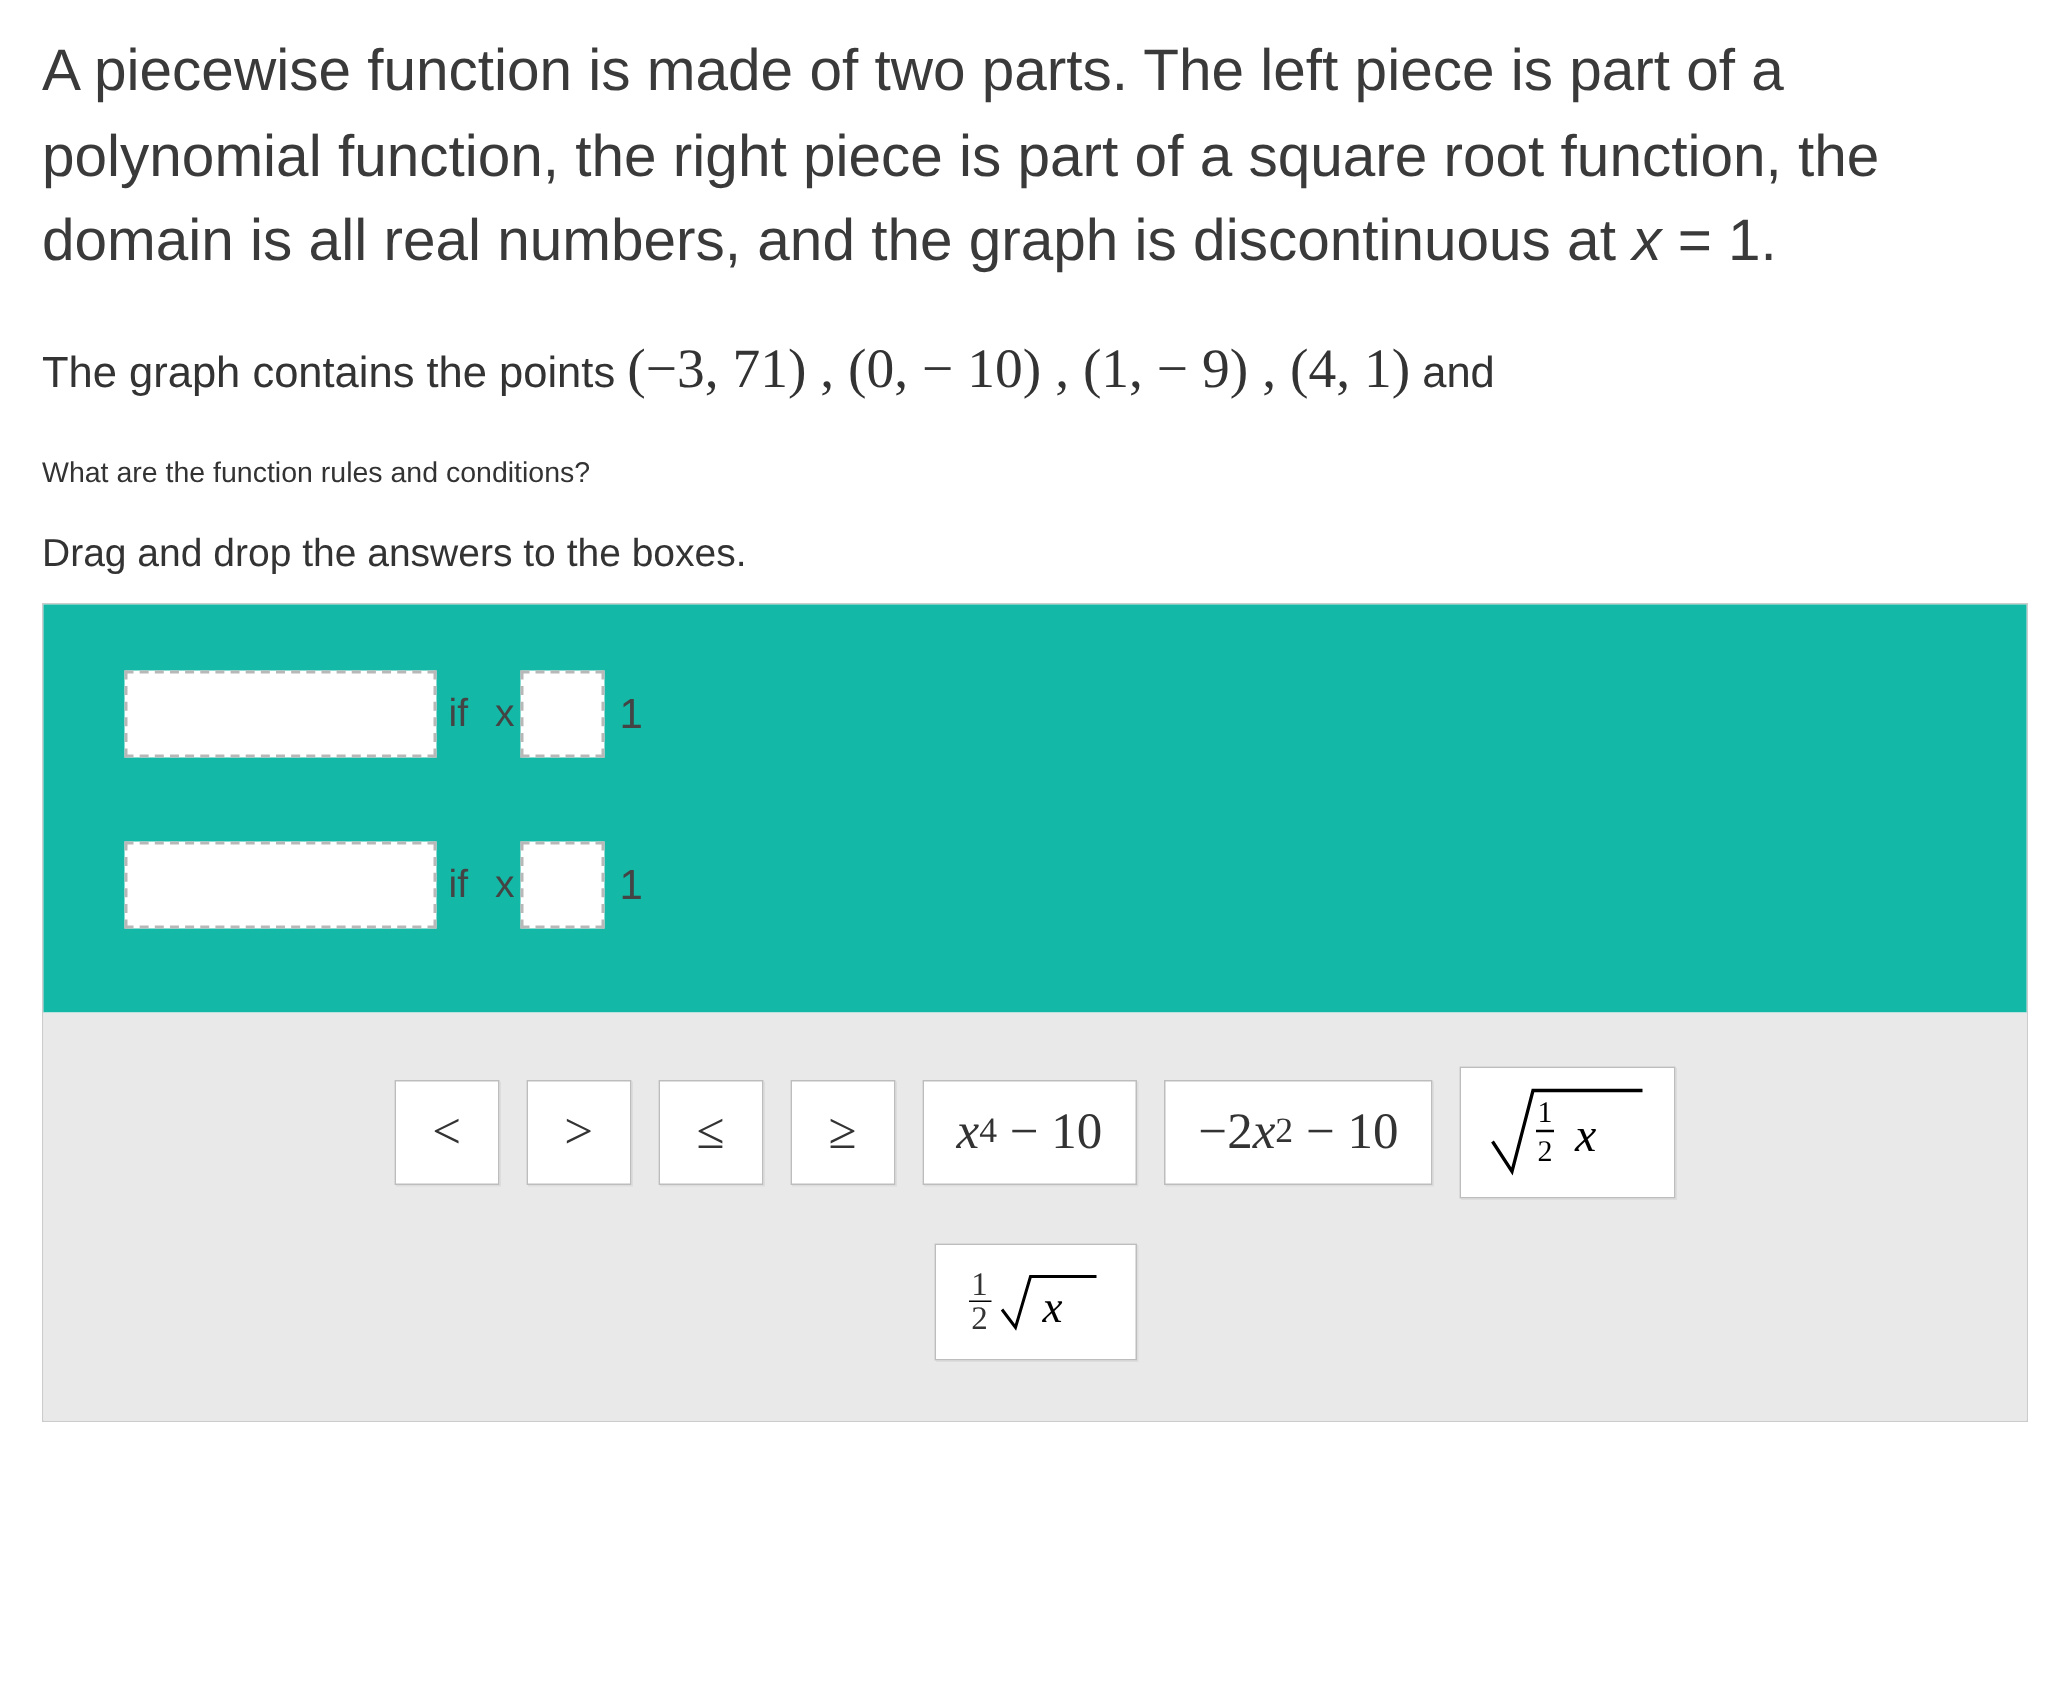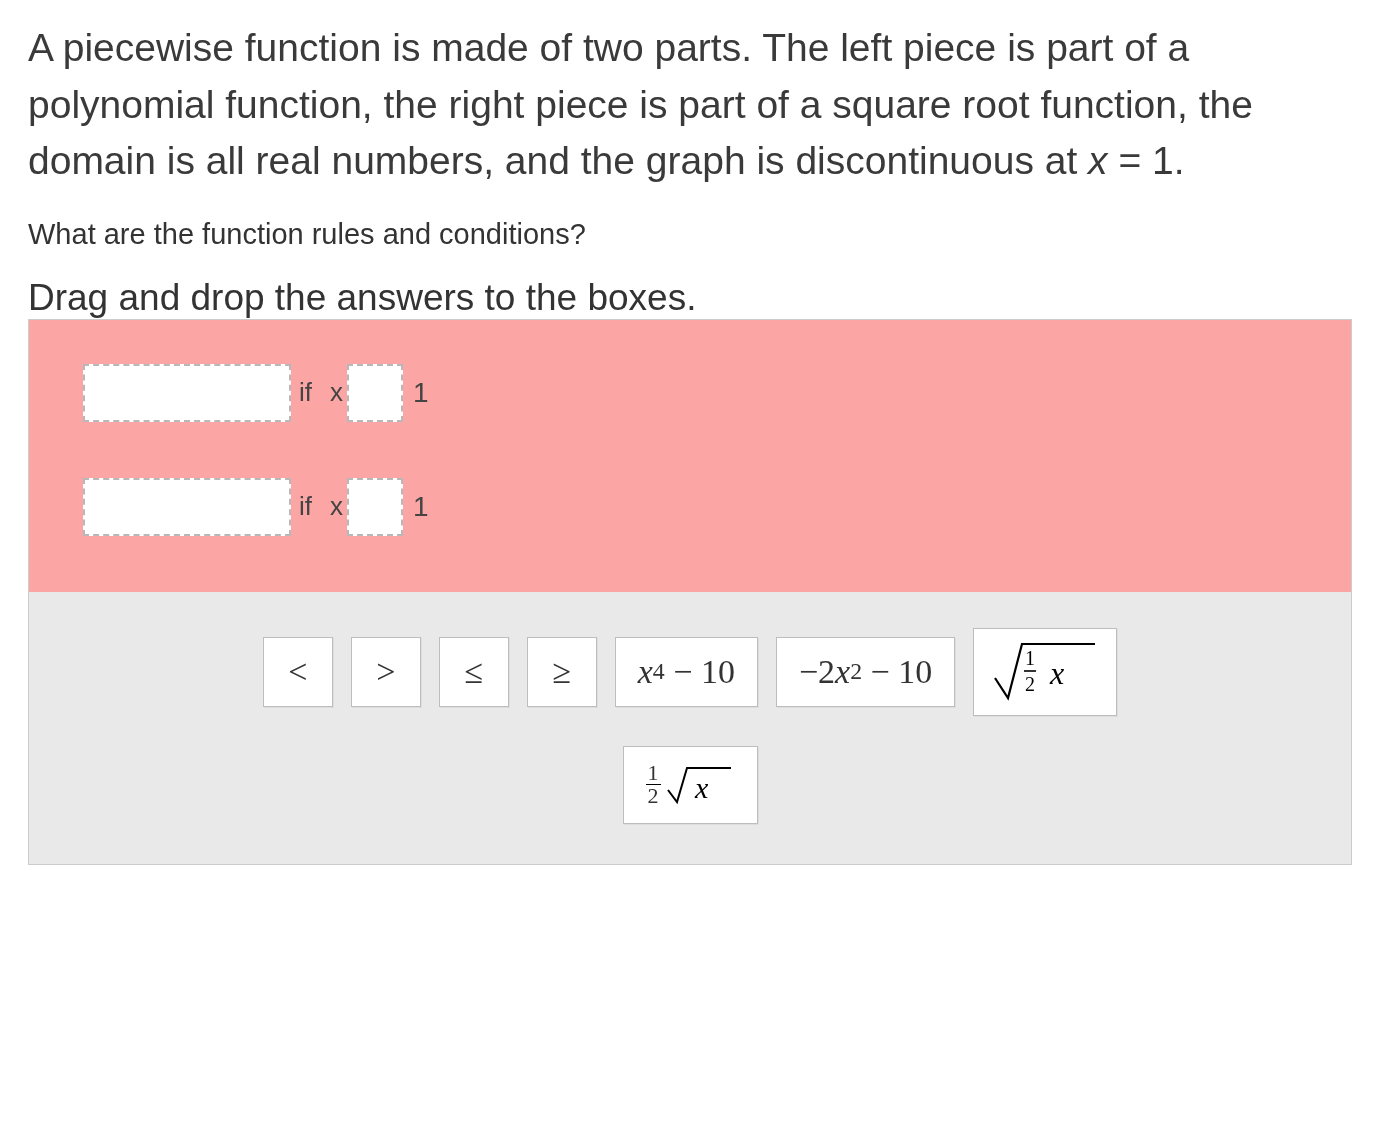--- a/index.html
+++ b/index.html
@@ -26,32 +26,33 @@
   .points-line .mathpt {
     font-family: "Times New Roman", Times, serif;
     font-size: 37px;
   }
   .points-last {
     font-family: "Times New Roman", Times, serif;
     font-size: 37px;
     margin-bottom: 30px;
   }
   .question {
-    font-size: 29px;
+    font-size: 19px;
     margin-bottom: 26px;
   }
   .instructions {
-    font-size: 37px;
+    font-size: 26px;
+    margin-bottom: 18px;
   }
   .panel {
     border: 1px solid #ccc;
     width: 100%;
   }
   .dropzone-area {
-    background: #fca5a5;
+    background: #14b8a6;
     padding: 44px 54px 56px 54px;
   }
   .rule-row {
     display: flex;
     align-items: center;
     margin-bottom: 56px;
   }
   .rule-row:last-child { margin-bottom: 0; }
   .drop-slot {
     border: 2px dashed #b8b8b8;
@@ -134,20 +135,28 @@
   .minus { font-family: "Times New Roman", serif; }
 </style>
 </head>
 <body>
 
 <div>
   <p class="intro">
     A piecewise function is made of two parts. The left piece is part of a polynomial function, the right piece is part of a square root function, the domain is all real numbers, and the graph is discontinuous at <span style="font-style:italic">x</span> = 1.
   </p>
 
+  <p class="points-line">
+    <span>The graph contains the points </span>
+    <span class="mathpt">(−3, 71)</span><span class="mathpt"> , </span>
+    <span class="mathpt">(0, − 10)</span><span class="mathpt"> , </span>
+    <span class="mathpt">(1, − 9)</span><span class="mathpt"> , </span>
+    <span class="mathpt">(4, 1)</span>
+    <span> and</span>
+  </p>
 
   <p class="question">What are the function rules and conditions?</p>
   <p class="instructions">Drag and drop the answers to the boxes.</p>
 </div>
 
 <div class="panel">
 
   <div class="dropzone-area">
     <div class="rule-row">
       <span class="drop-slot slot-func"></span>

